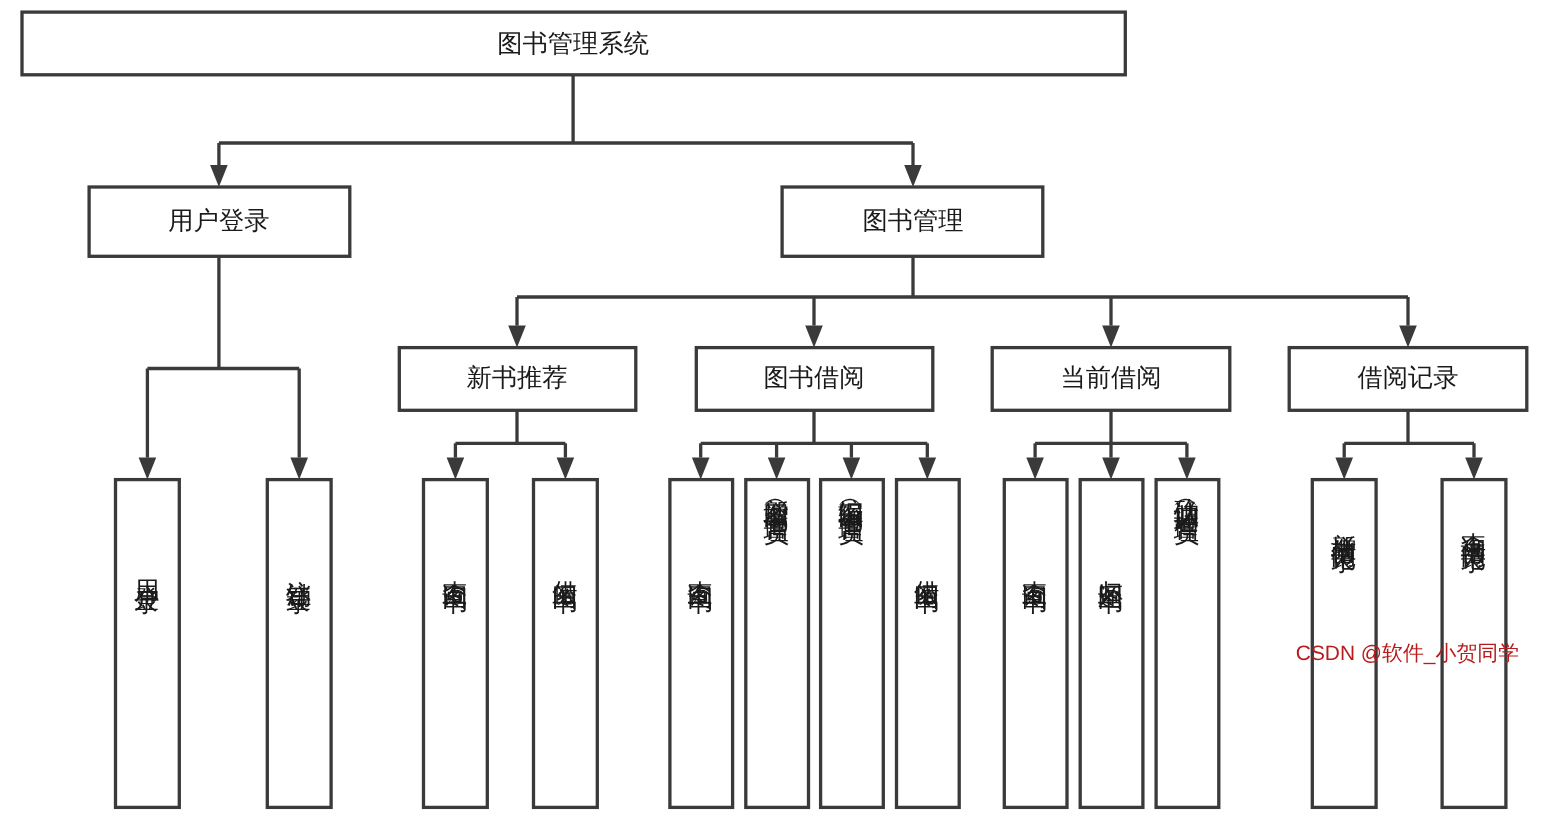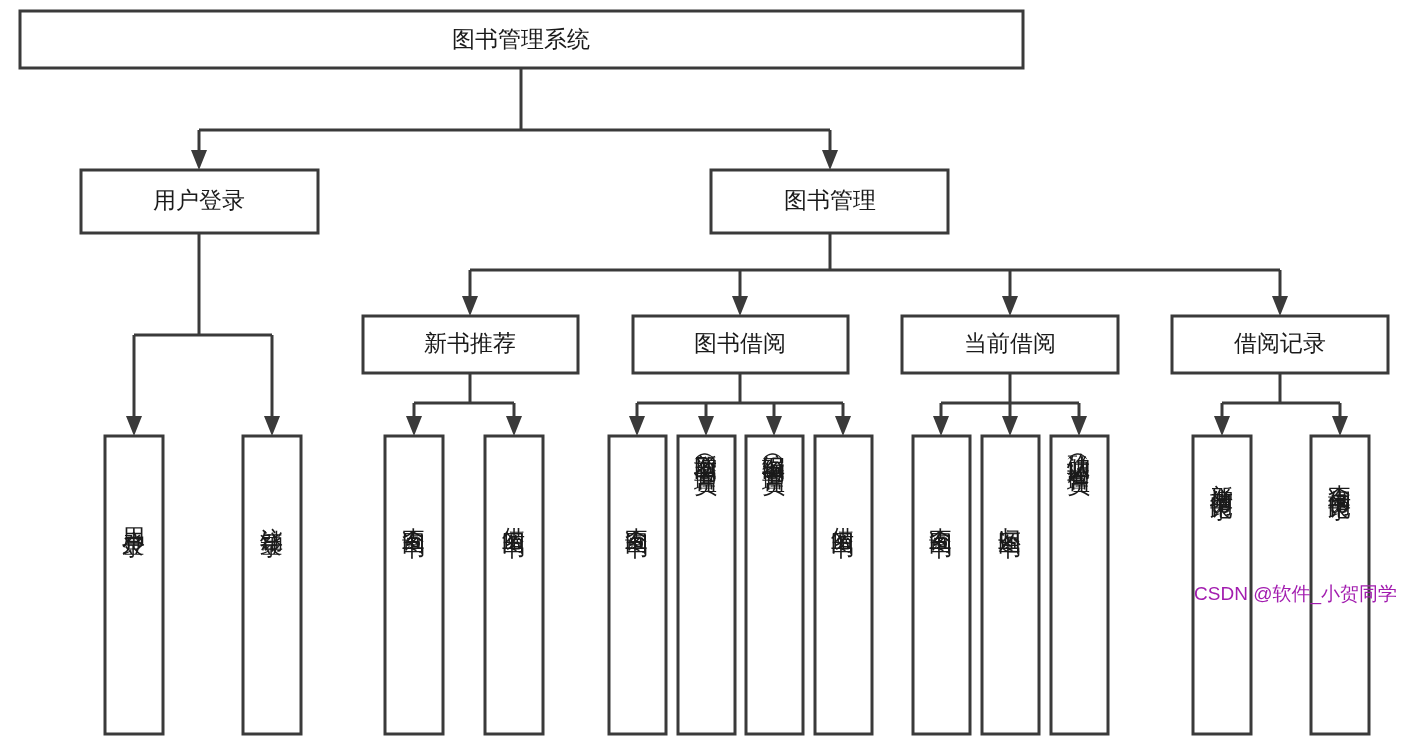--- a/index.html
+++ b/index.html
@@ -52,23 +52,23 @@
     stroke-width: 3;
     fill: none;
     stroke-linecap: butt;
   }
   .arrow-head {
     fill: #3a3a3a;
     stroke: none;
   }
   .watermark {
     position: absolute;
-    right: 8px;
+    right: 24px;
     bottom: 6px;
-    color: #a21caf;
+    color: #b91c1c;
     font-size: 19px;
     font-family: "Liberation Sans", "DejaVu Sans", sans-serif;
     white-space: nowrap;
     user-select: none;
   }
 </style>
 </head>
 <body>
 
 <div id="diagram-root">

